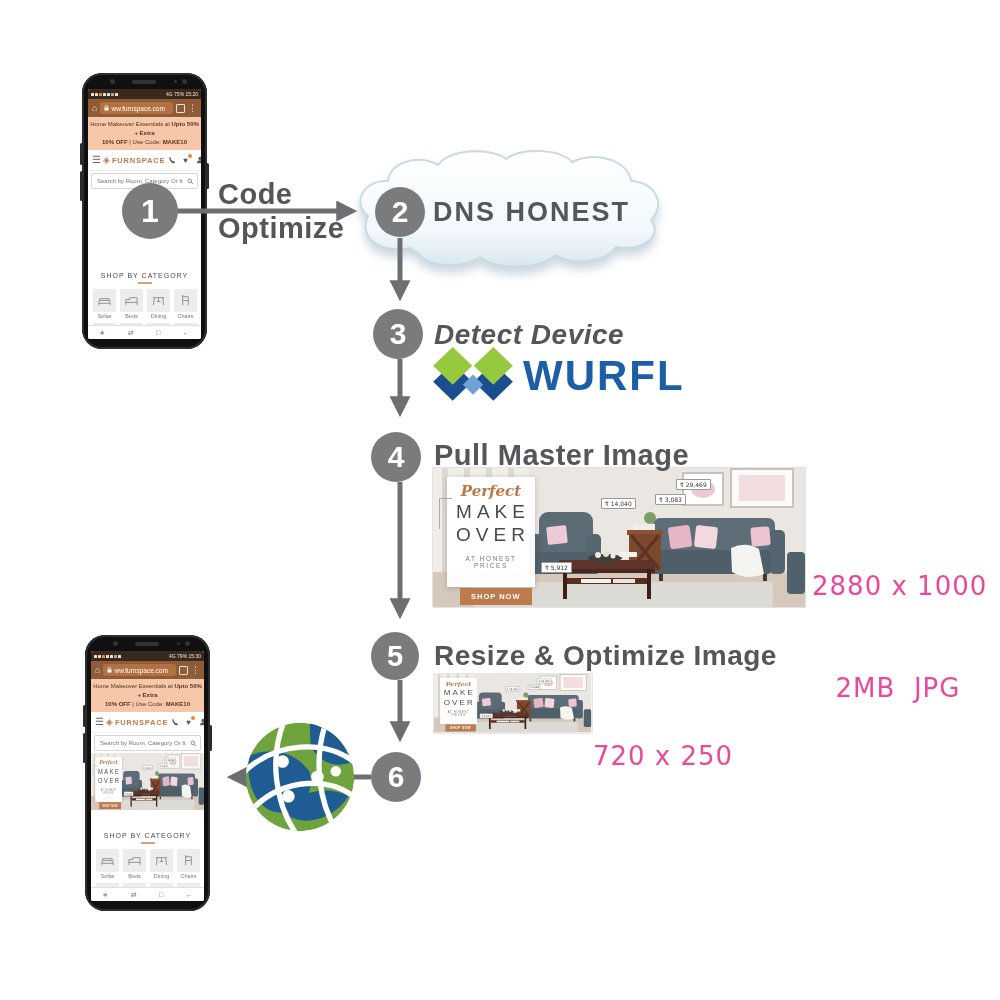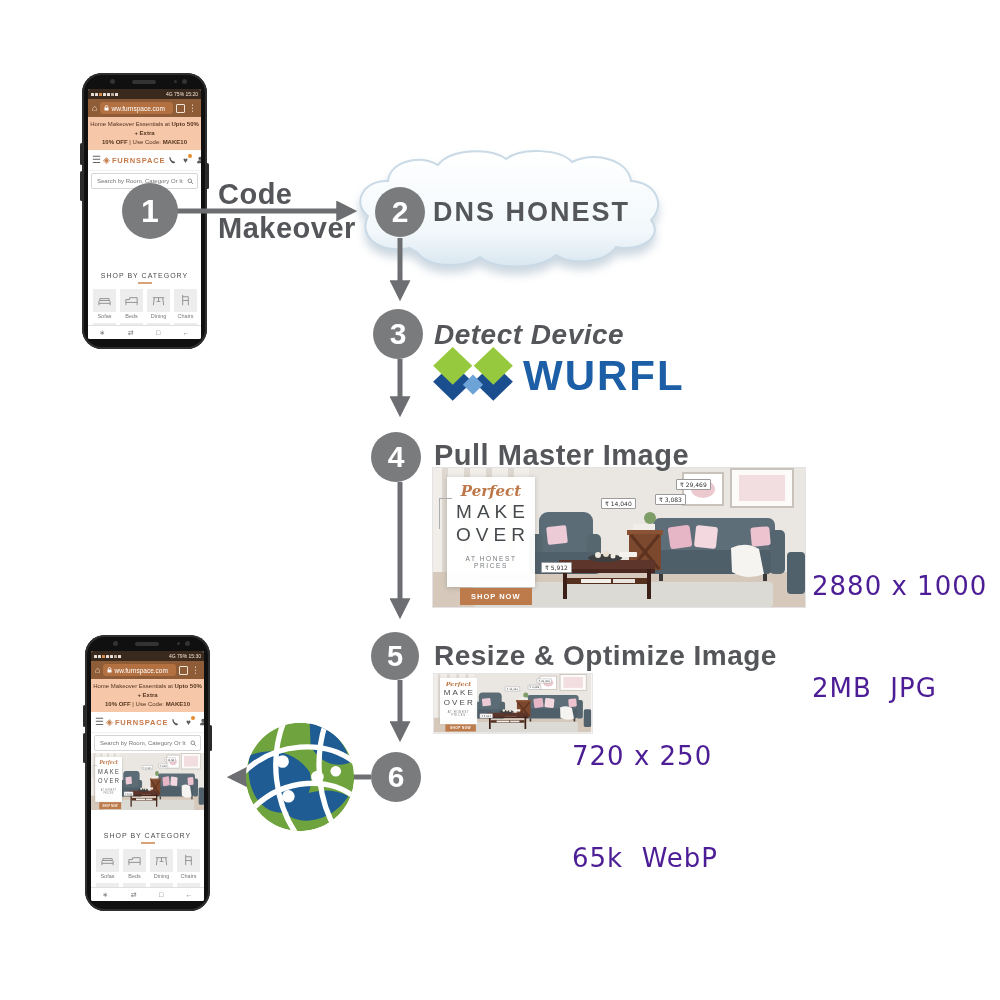--- a/index.html
+++ b/index.html
@@ -22,21 +22,21 @@
   
   .step-label{position:absolute;color:#545659;font-weight:700;font-size:28px;
     letter-spacing:.5px;z-index:4;white-space:nowrap;}
   .l1{left:218px;top:177px;line-height:34px;font-size:29px;}
   .l2{left:433px;top:197px;font-size:27px;letter-spacing:2px;}
   .l3{left:434px;top:319px;font-style:italic;}
   .l4{left:434px;top:439px;font-size:29px;}
   .l5{left:434px;top:640px;}
   .l6{left:434px;top:760px;}
 
-  .dims{position:absolute;color:#4c1d95;font-size:26px;line-height:34px;
+  .dims{position:absolute;color:#ec4899;font-size:26px;line-height:34px;text-align:center;
     letter-spacing:1px;white-space:pre;z-index:2;font-family:"DejaVu Sans",sans-serif;}
   .dims-master{left:812px;top:501px;width:172px;}
   .dims-small{left:572px;top:671px;width:182px;}
 
   
   .cloud{position:absolute;left:348px;top:146px;z-index:1;
     filter:drop-shadow(0 7px 5px rgba(110,140,165,.35));}
 
   
   .wurfl{position:absolute;left:432px;top:347px;display:flex;align-items:center;z-index:2;}
@@ -517,21 +517,21 @@
 
   <div class="num-circle c1">1</div>
   <div class="num-circle c2">2</div>
   <div class="num-circle c3">3</div>
   <div class="num-circle c4">4</div>
   <div class="num-circle c5">5</div>
   <div class="num-circle c6">6</div>
 
   <div class="step-label l1">
     <div>Code</div>
-    <div>Makeover</div>
+    <div>Optimize</div>
   </div>
   <div class="step-label l2">DNS HONEST</div>
   <div class="step-label l3">Detect Device</div>
   <div class="step-label l4">Pull Master Image</div>
   <div class="step-label l5">Resize &amp; Optimize Image</div>
 
   <div class="wurfl">
     <svg width="82" height="58" viewBox="0 0 110 80">
       <polygon points="0,48 27,22 54,48 27,74" fill="#1b4e8f"></polygon>
       <polygon points="56,48 83,22 110,48 83,74" fill="#1b4e8f"></polygon>
@@ -577,21 +577,20 @@
       </div>
       <button class="cta">SHOP NOW</button>
       <span class="ptag pt0">₹ 14,040</span>
       <span class="ptag pt1">₹ 3,083</span>
       <span class="ptag pt2">₹ 29,469</span>
       <span class="ptag pt3">₹ 5,912</span>
     </div>
   </div>
   <div class="dims dims-small">
     <div>720 x 250</div>
-    <div>65k  WebP</div>
   </div>
 
   <svg class="globe" width="116" height="116" viewBox="0 0 120 120">
     <clipPath id="gclip">
         <circle cx="60" cy="60" r="56"></circle>
       </clipPath>
     <g clip-path="url(#gclip)">
       <circle cx="60" cy="60" r="56" fill="#6fa33e"></circle>
       <path d="M8,38 C30,28 56,34 70,55 C76,76 60,97 40,97 C18,97 2,70 8,38 Z" fill="#1f5c94"></path>
       <path d="M70,3 C92,8 107,24 112,45 C96,51 80,45 71,28 Z" fill="#1f5c94"></path>

